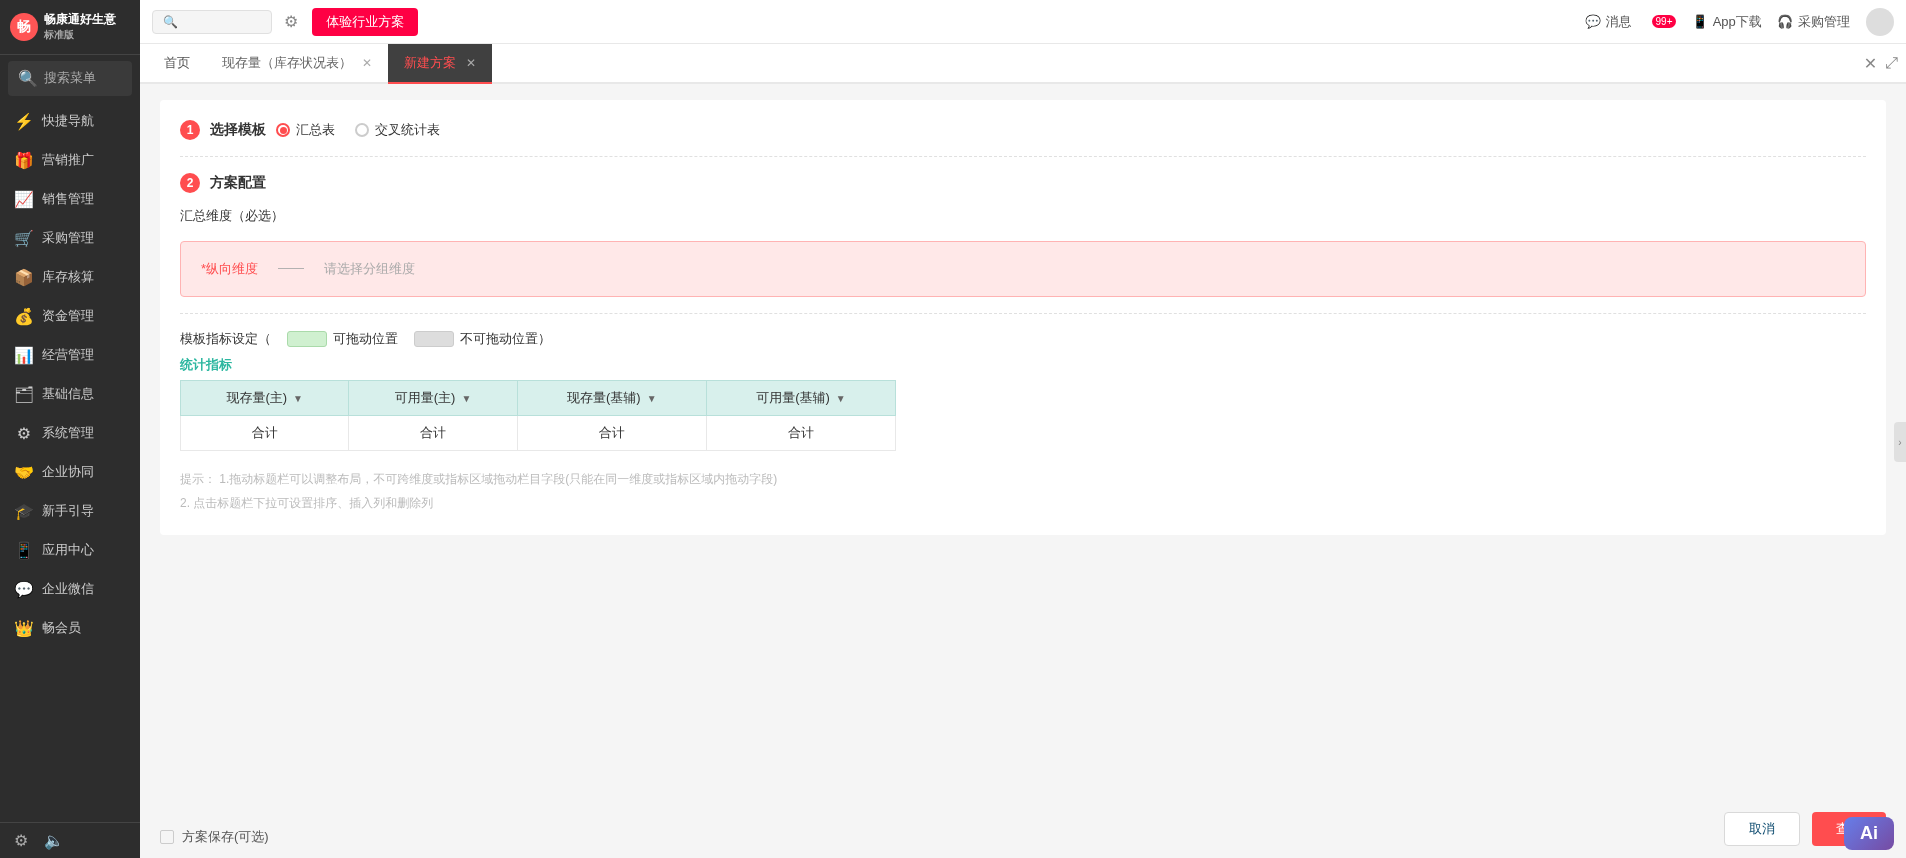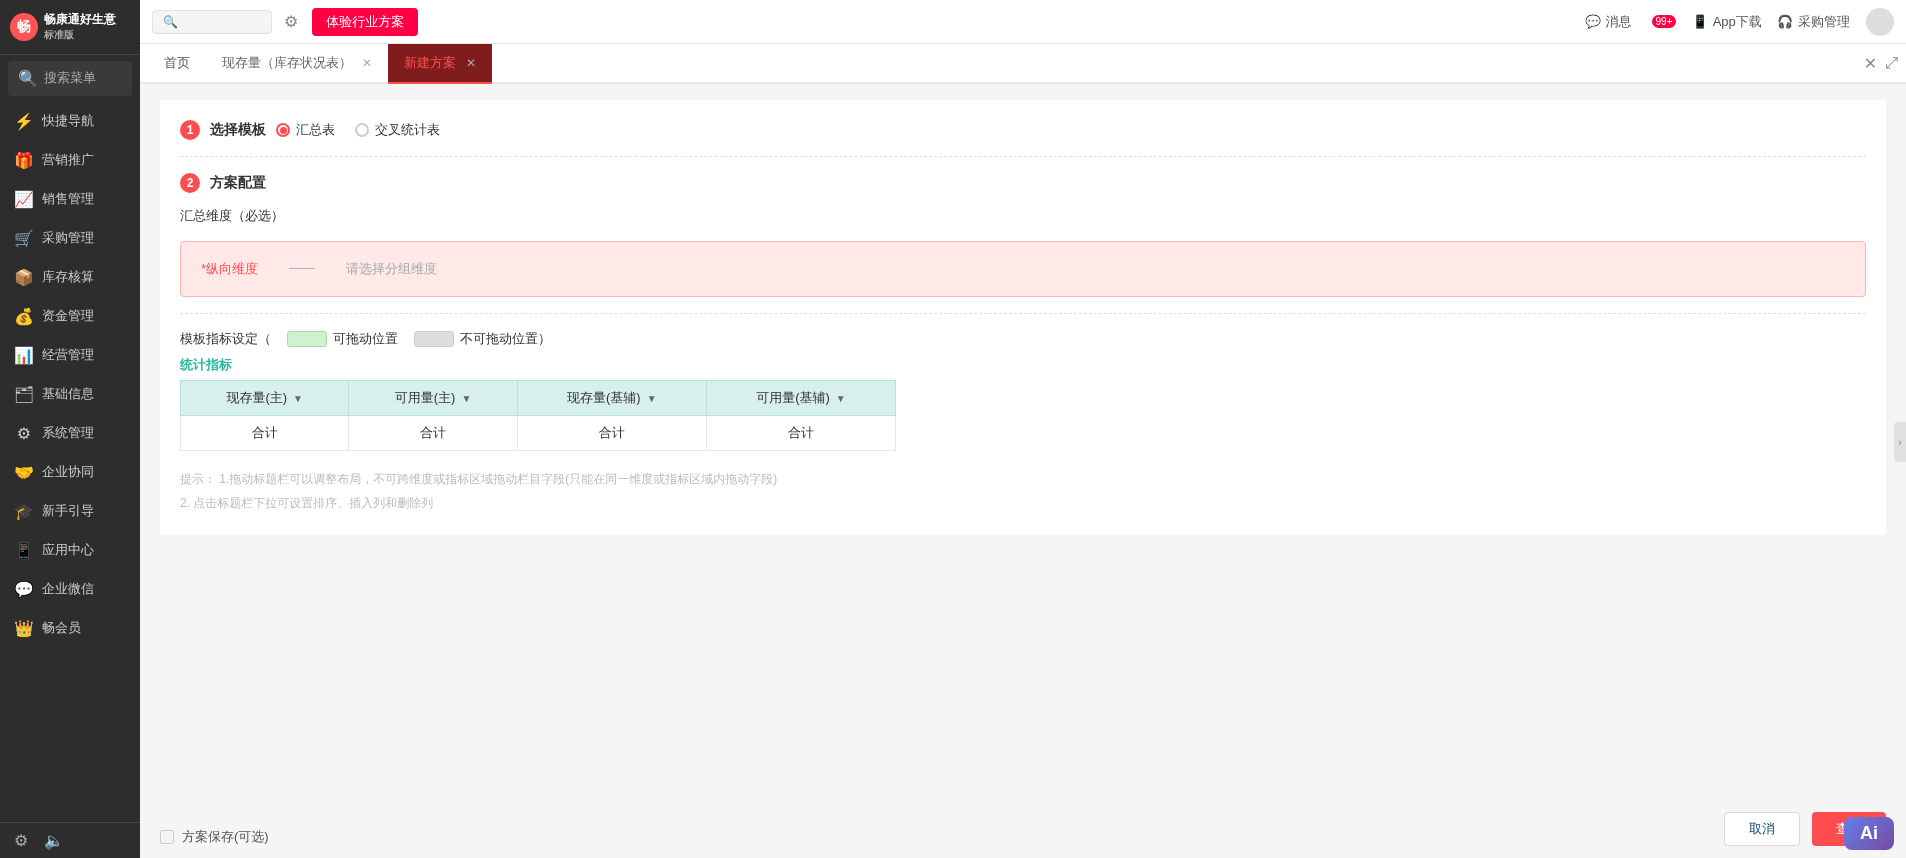--- a/index.html
+++ b/index.html
@@ -120,21 +120,21 @@
       padding: 0 8px;
     }
     .tab-item {
       padding: 10px 16px;
       font-size: 13px; color: #666;
       cursor: pointer;
       display: flex; align-items: center; gap: 6px;
       border-bottom: 2px solid transparent;
       margin-bottom: -2px;
     }
-    .tab-item.active { color: #ff4d4f; border-bottom: 2px solid #ff4d4f; background: #7f1d1d; }
+    .tab-item.active { color: #ff4d4f; border-bottom: 2px solid #ff4d4f; background: #404040; }
     .tab-item .tab-close { color: #aaa; font-size: 12px; margin-left: 4px; }
     .tab-home { color: #555; font-weight: normal; }
 
     
     .content-area {
       flex: 1;
       overflow-y: auto;
       padding: 16px 20px;
       background: #f5f5f5;
       position: relative;
@@ -185,21 +185,21 @@
     .divider { border: none; border-top: 1px dashed #e0e0e0; margin: 16px 0; }
 
     .section-label { font-size: 13px; color: #333; margin-bottom: 16px; }
 
     
     .dimension-area {
       background: #ffe8e8;
       border: 1px solid #ffb3b3;
       border-radius: 4px;
       padding: 18px 20px;
-      display: flex; align-items: flex-start; gap: 31px;
+      display: flex; align-items: flex-start; gap: 20px;
     }
     .dimension-label { color: #ff4d4f; font-size: 13px; }
     .dimension-dash { color: #aaa; }
     .dimension-placeholder { color: #aaa; font-size: 13px; }
 
     
     .indicator-settings {
       display: flex; align-items: center; gap: 16px;
       margin: 14px 0 8px 0;
       font-size: 13px; color: #333;

